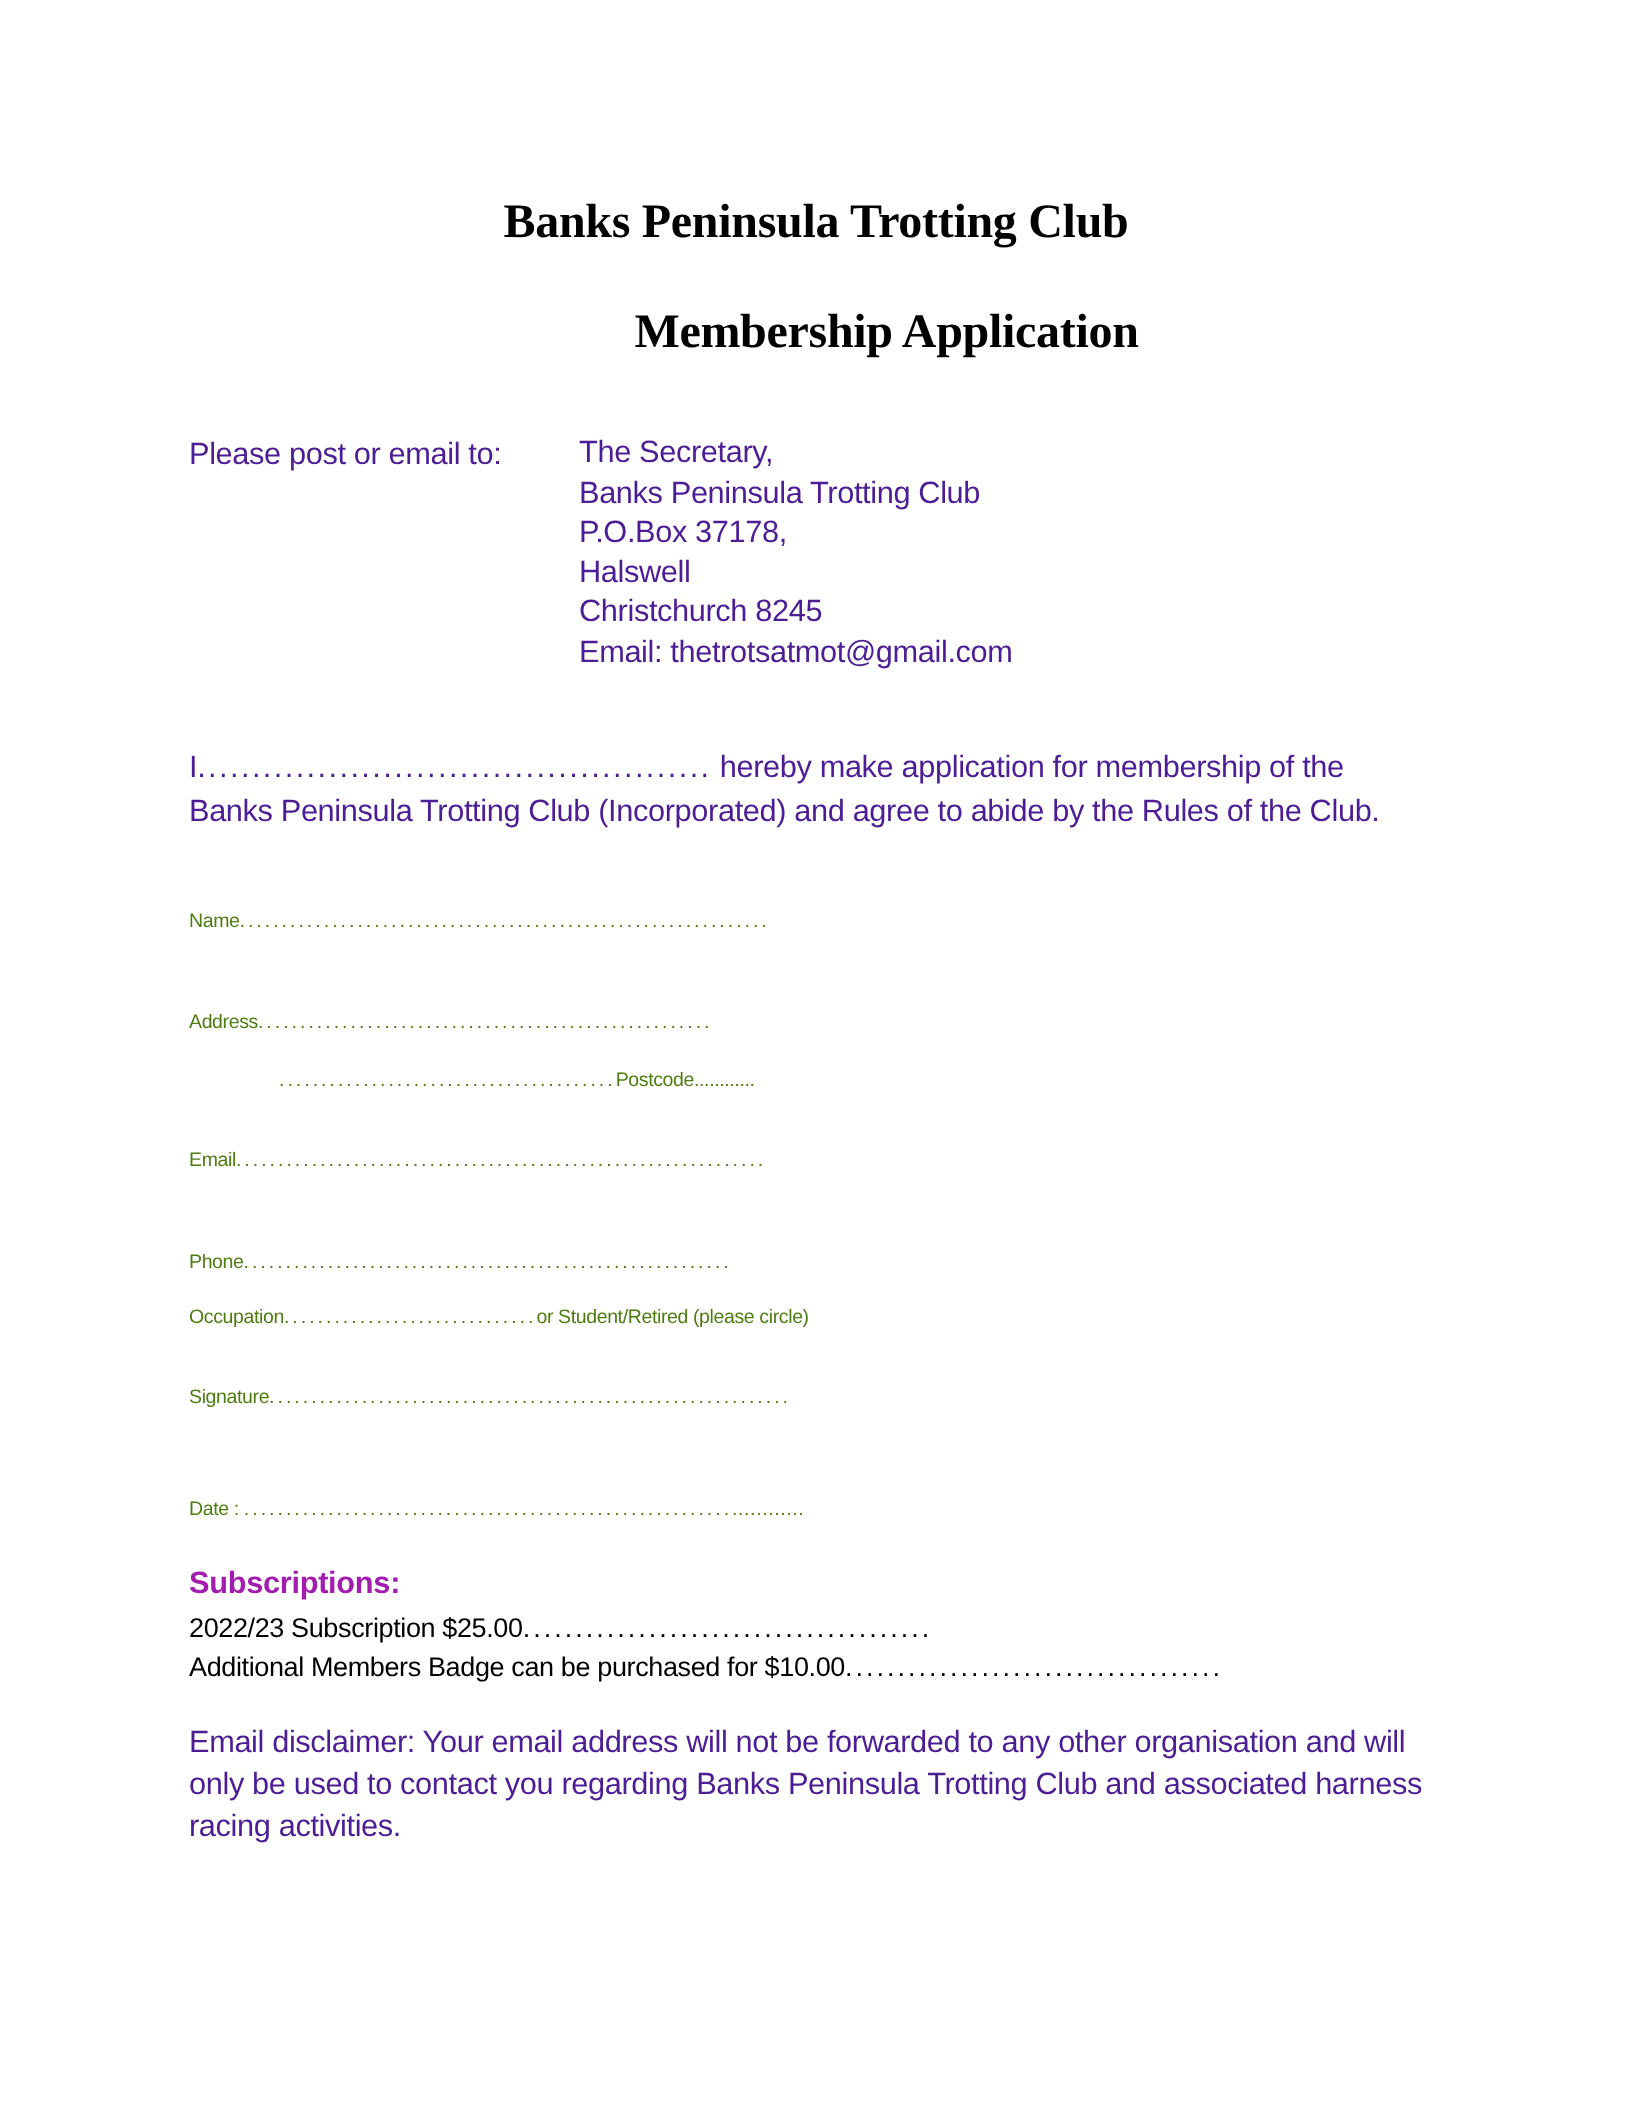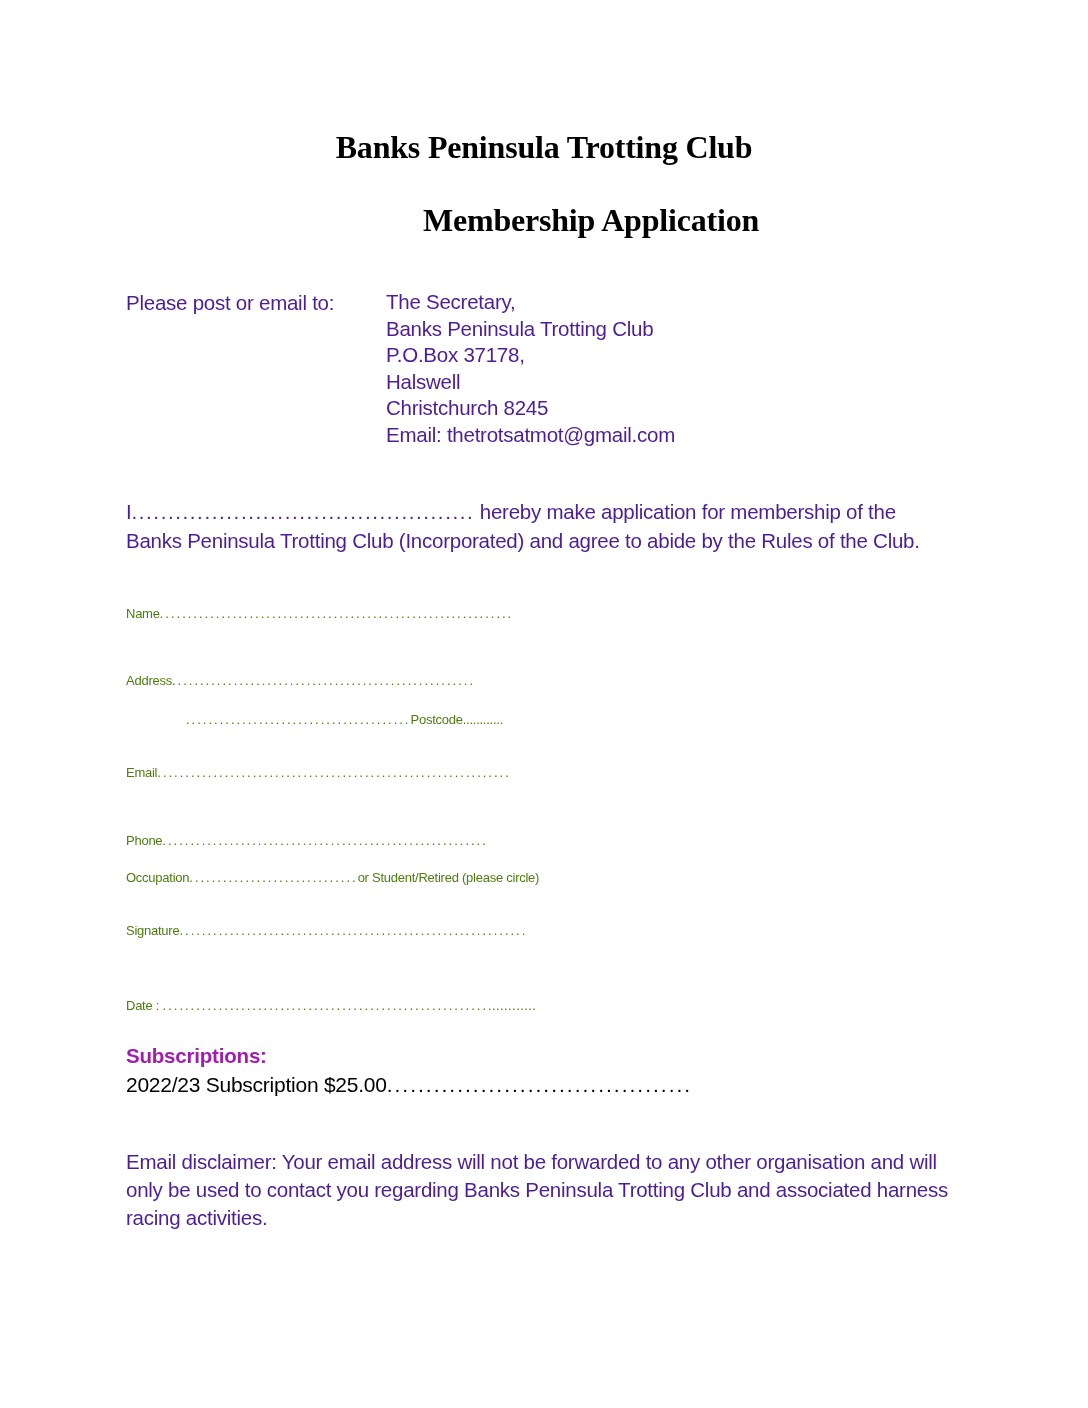--- a/index.html
+++ b/index.html
@@ -121,21 +121,21 @@
     font-weight: bold;
     line-height: 26px;
     letter-spacing: -0.2px;
     color: #a21caf;
     white-space: nowrap;
   }
   .subs-line {
     position: absolute;
     left: 126px;
     font-family: "Liberation Sans", sans-serif;
-    font-size: 21px;
+    font-size: 18px;
     line-height: 26px;
     letter-spacing: -0.25px;
     color: #000000;
     white-space: nowrap;
   }
   .subs-line .dots { letter-spacing: 2.0px; }
 
   
   #disclaimer {
     left: 126px;
@@ -179,16 +179,17 @@
   <div class="field-row" style="top:865px;"><span class="lbl">Occupation</span><span class="dots">..............................</span><span class="suffix">or Student/Retired (please circle)</span></div>
 
   <div class="field-row" style="top:918px;"><span class="lbl">Signature</span><span class="dots">..............................................................</span></div>
 
   <div class="field-row" style="top:993px;text-align:right;"><span class="lbl">Date : </span><span class="dots">..........................................................</span><span class="dots-tight">............</span></div>
 
   <div id="subs-heading">Subscriptions:</div>
 
   <div class="subs-line" style="top:1072px;"><span>2022/23 Subscription $25.00</span><span class="dots">.......................................</span></div>
 
+  <div class="subs-line" style="top:1098px;"><span>Additional Members Badge can be purchased for $10.00</span><span class="dots">....................................</span></div>
 
   <div class="body-text" id="disclaimer">Email disclaimer: Your email address will not be forwarded to any other organisation and will only be used to contact you regarding Banks Peninsula Trotting Club and associated harness racing activities.</div>
 
 </div>
 
 </body></html>

